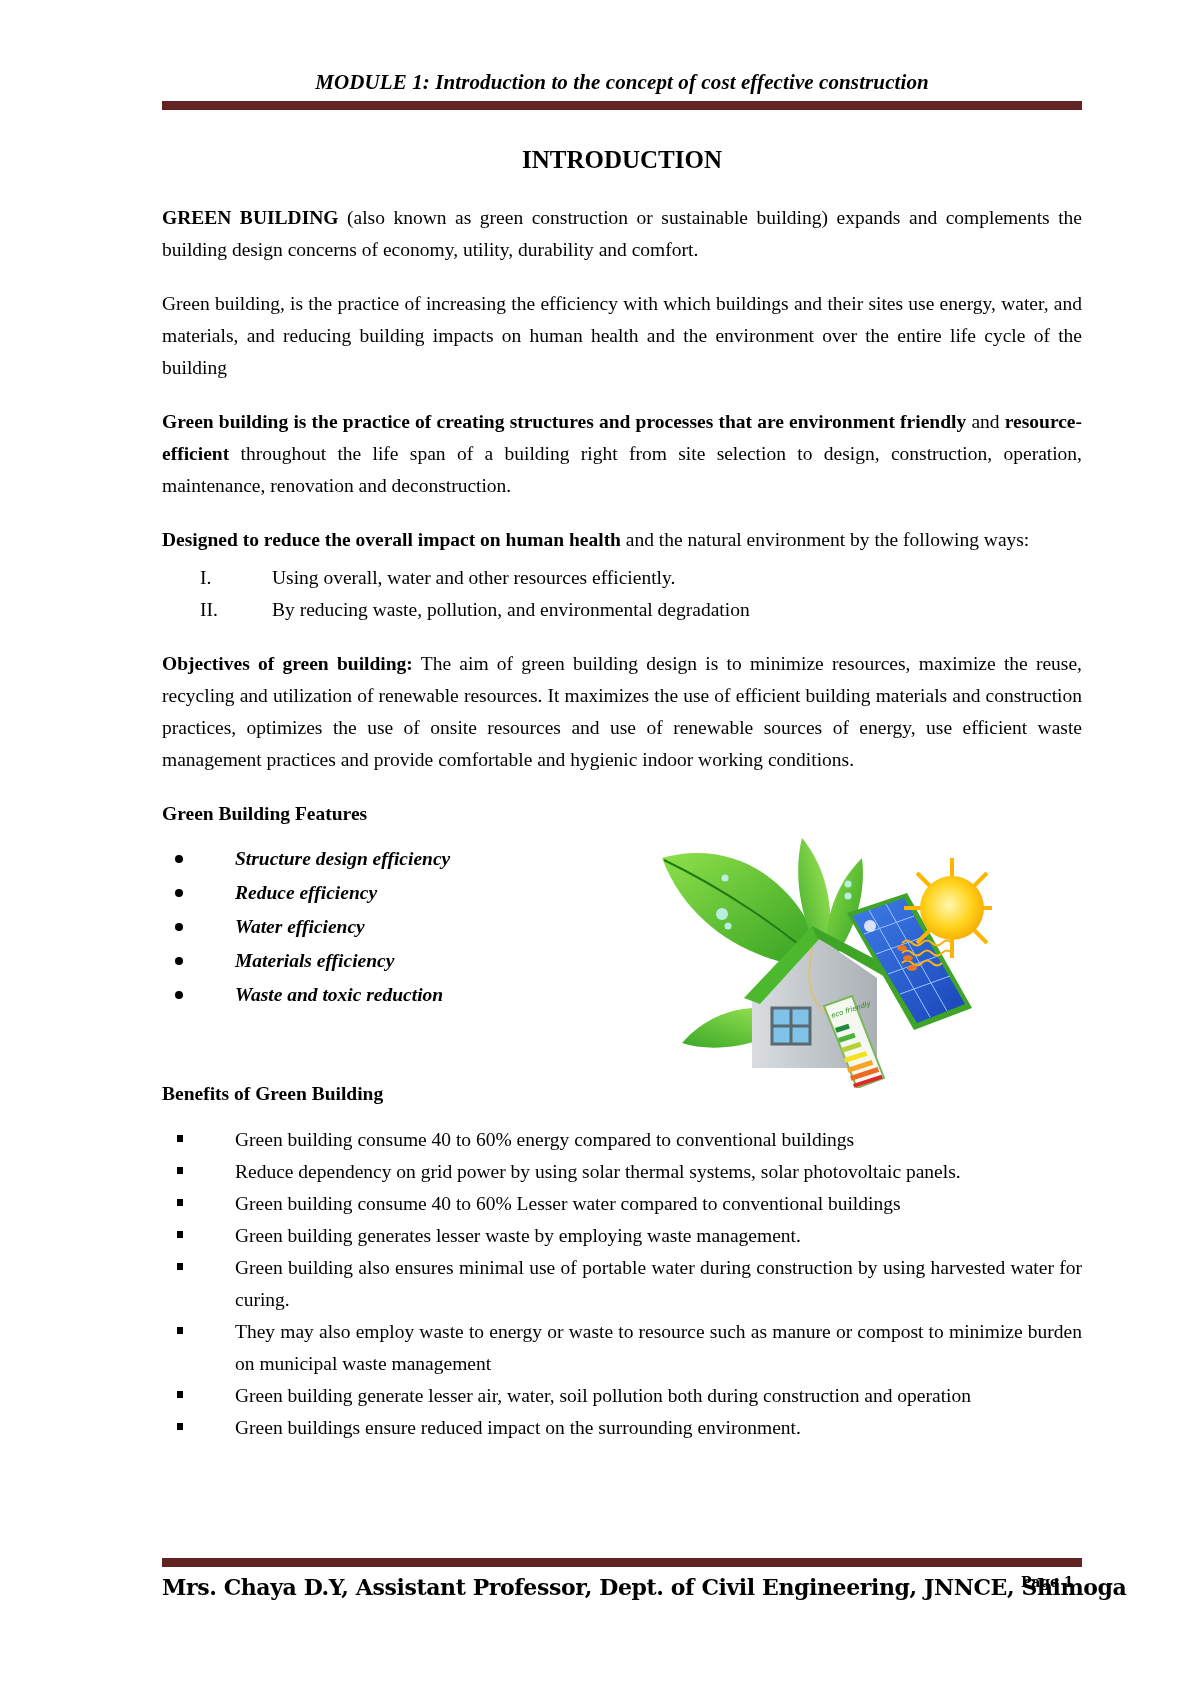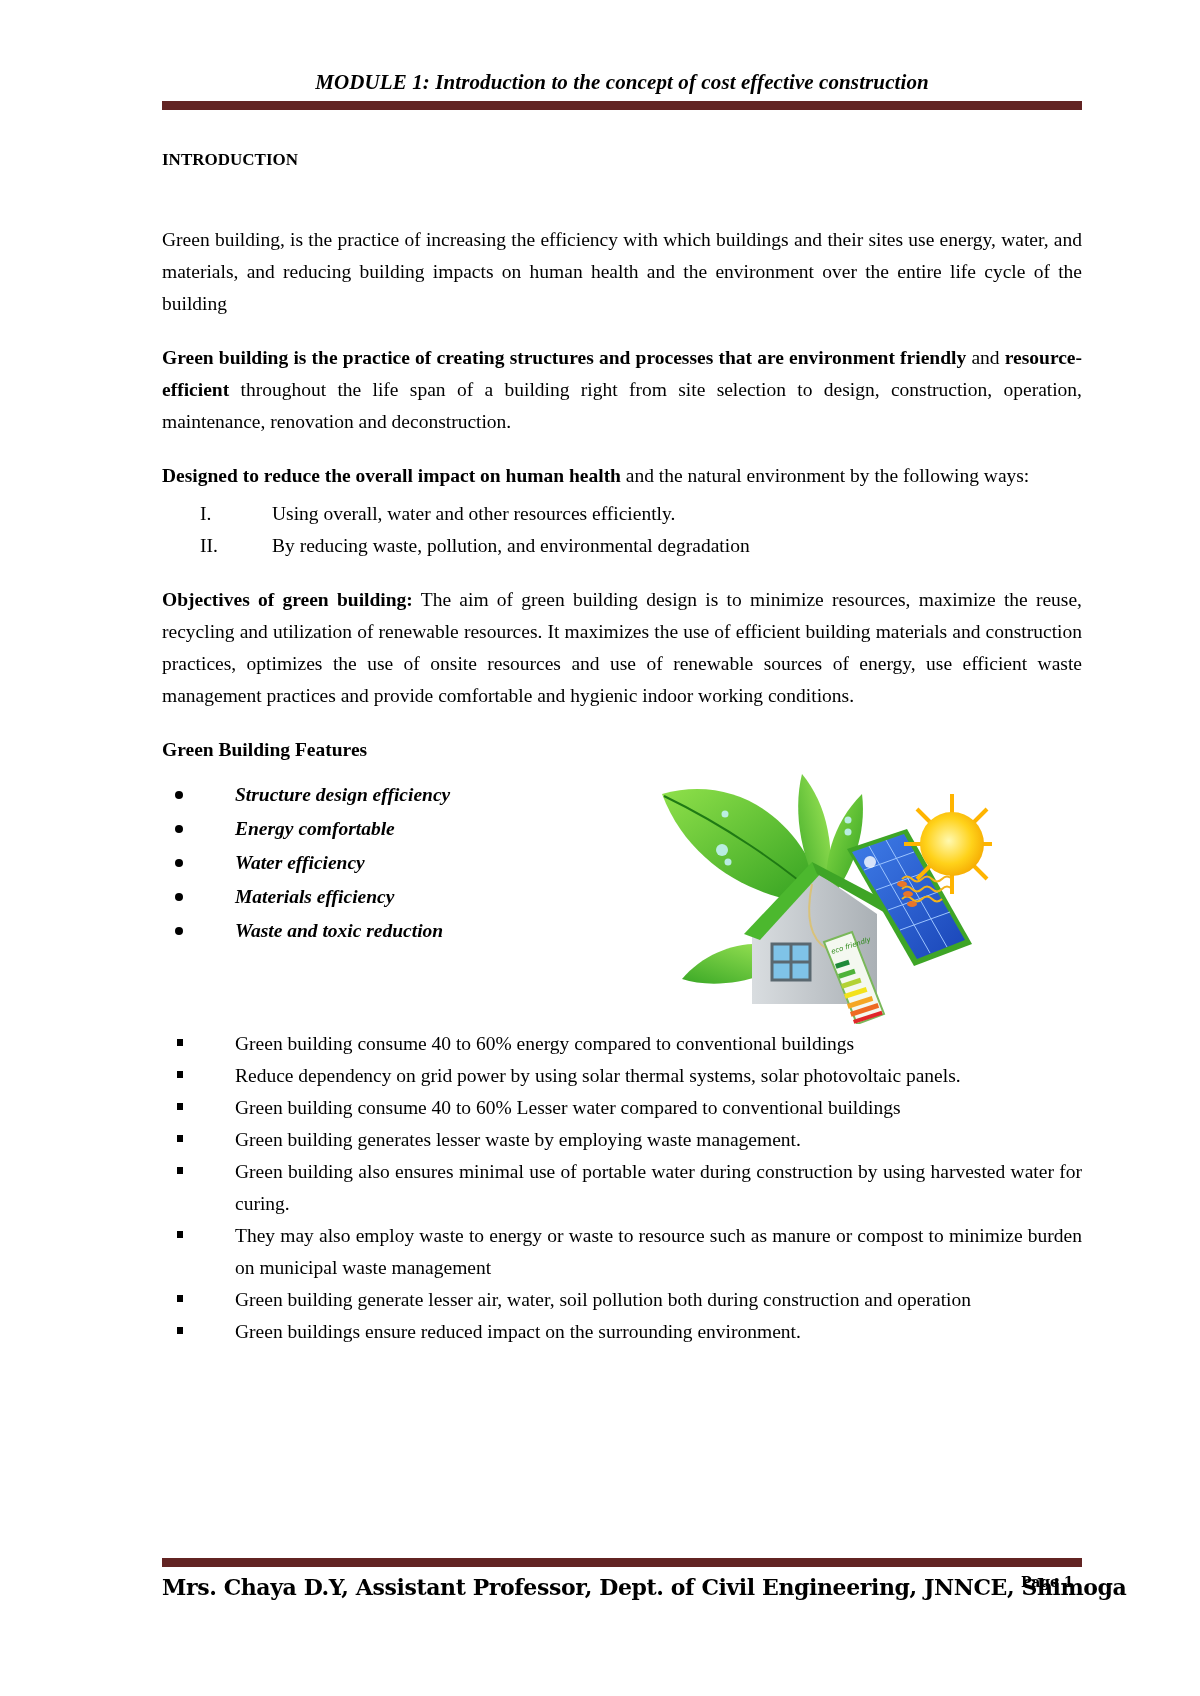--- a/index.html
+++ b/index.html
@@ -15,21 +15,21 @@
     .bar.top { top: 101px; }
     .bar.bottom { top: 1558px; }
 
     .content {
       position: absolute; left: 146px; top: 140px; width: 920px;
       font-family: "Liberation Serif", serif; font-size: 19.5px; line-height: 32px;
     }
     .content p { margin: 0; text-align: justify; }
     h1.intro {
       margin: 0; font-family: "Liberation Serif", serif; font-weight: bold;
-      font-size: 17px; line-height: 40px; height: 40px;
+      font-size: 25px; line-height: 40px; height: 40px; text-align: center;
     }
     .gap-md { height: 22px; }
     .b { font-weight: bold; }
 
     .roman { list-style: none; margin: 6px 0 0 0; padding: 0; }
     .roman li { position: relative; padding-left: 110px; line-height: 32px; }
     .roman li .num { position: absolute; left: 38px; }
 
     .sub-heading { font-weight: bold; margin: 0; line-height: 32px; }
 
@@ -62,20 +62,21 @@
 
 <div class="page">
 
   <div class="header-title">MODULE 1: Introduction to the concept of cost effective construction</div>
   <div class="bar top"></div>
 
   <div class="content">
     <h1 class="intro">INTRODUCTION</h1>
     <div class="gap-md"></div>
 
+    <p><span class="b">GREEN BUILDING</span><span> (also known as green construction or sustainable building) expands and complements the building design concerns of economy, utility, durability and comfort.</span></p>
     <div class="gap-md"></div>
 
     <p>Green building, is the practice of increasing the efficiency with which buildings and their sites use energy, water, and materials, and reducing building impacts on human health and the environment over the entire life cycle of the building</p>
     <div class="gap-md"></div>
 
     <p><span class="b">Green building is the practice of creating structures and processes that are environment friendly</span><span> and </span><span class="b">resource-efficient</span><span> throughout the life span of a building right from site selection to design, construction, operation, maintenance, renovation and deconstruction.</span></p>
     <div class="gap-md"></div>
 
     <p><span class="b">Designed to reduce the overall impact on human health</span><span> and the natural environment by the following ways:</span></p>
 
@@ -85,21 +86,21 @@
     </ul>
     <div class="gap-md"></div>
 
     <p><span class="b">Objectives of green building:</span><span> The aim of green building design is to minimize resources, maximize the reuse, recycling and utilization of renewable resources. It maximizes the use of efficient building materials and construction practices, optimizes the use of onsite resources and use of renewable sources of energy, use efficient waste management practices and provide comfortable and hygienic indoor working conditions.</span></p>
     <div class="gap-md"></div>
 
     <p class="sub-heading">Green Building Features</p>
     <div class="features-wrap">
       <ul class="features">
         <li><span class="dot"></span><span>Structure design efficiency</span></li>
-        <li><span class="dot"></span><span>Energy comfortable</span></li>
+        <li><span class="dot"></span><span>Reduce efficiency</span></li>
         <li><span class="dot"></span><span>Water efficiency</span></li>
         <li><span class="dot"></span><span>Materials efficiency</span></li>
         <li><span class="dot"></span><span>Waste and toxic reduction</span></li>
       </ul>
 
       <svg class="illustration" viewBox="0 0 340 270" xmlns="http://www.w3.org/2000/svg">
         <defs>
           <linearGradient id="leafG" x1="0" y1="0" x2="1" y2="1">
             <stop offset="0" stop-color="#8fe04a"></stop>
             <stop offset="1" stop-color="#2f9e1f"></stop>
@@ -192,20 +193,21 @@
           <rect x="186" y="220" width="17" height="5" fill="#4fb33a" transform="rotate(-18 186 220)"></rect>
           <rect x="189" y="230" width="20" height="5" fill="#b3d235" transform="rotate(-18 189 230)"></rect>
           <rect x="192" y="240" width="23" height="5" fill="#f3e21c" transform="rotate(-18 192 240)"></rect>
           <rect x="195" y="250" width="26" height="5" fill="#f5a623" transform="rotate(-18 195 250)"></rect>
           <rect x="198" y="258" width="29" height="5" fill="#ee6a21" transform="rotate(-18 198 258)"></rect>
           <rect x="201" y="266" width="30" height="4" fill="#e0262a" transform="rotate(-18 201 266)"></rect>
         </g>
       </svg>
     </div>
 
+    <p class="sub-heading">Benefits of Green Building</p>
     <ul class="benefits">
       <li><span class="sq"></span><span>Green building consume 40 to 60% energy compared to conventional buildings</span></li>
       <li><span class="sq"></span><span>Reduce dependency on grid power by using solar thermal systems, solar photovoltaic panels.</span></li>
       <li><span class="sq"></span><span>Green building consume 40 to 60%  Lesser water compared to conventional buildings</span></li>
       <li><span class="sq"></span><span>Green building generates lesser waste by employing waste management.</span></li>
       <li><span class="sq"></span><span>Green building also ensures minimal use of portable water during construction by using harvested water for curing.</span></li>
       <li><span class="sq"></span><span>They may also employ waste to energy or waste to resource such as manure or compost to minimize burden on municipal waste management</span></li>
       <li><span class="sq"></span><span>Green building generate lesser air, water, soil pollution both during construction and operation</span></li>
       <li><span class="sq"></span><span>Green buildings ensure reduced impact on the surrounding environment.</span></li>
     </ul>

